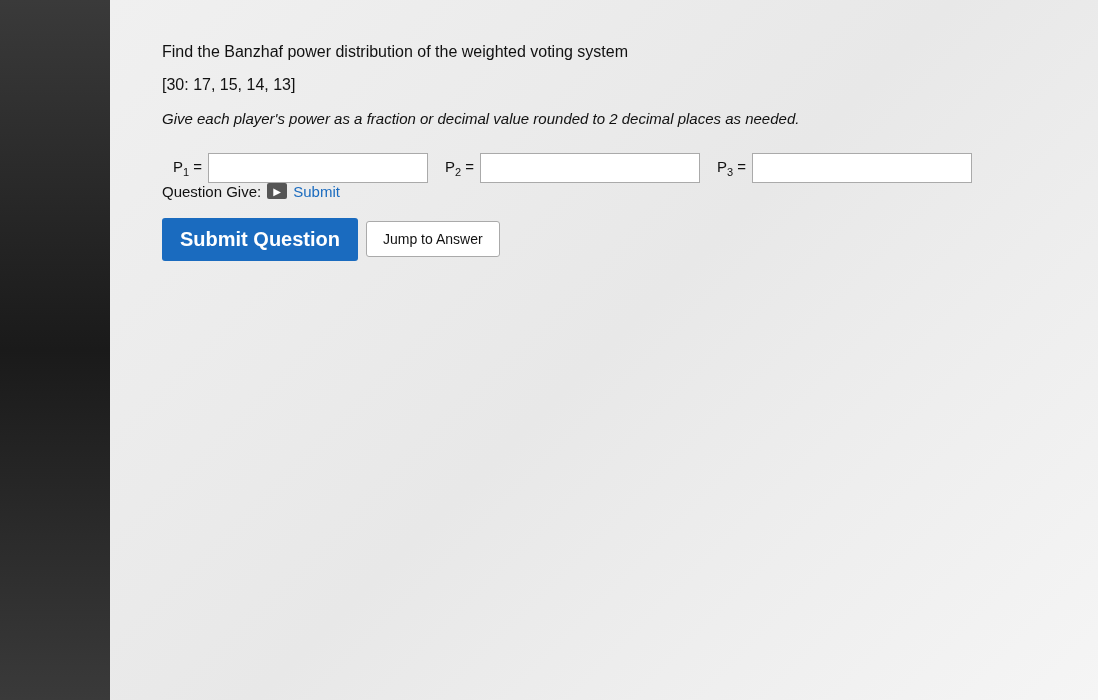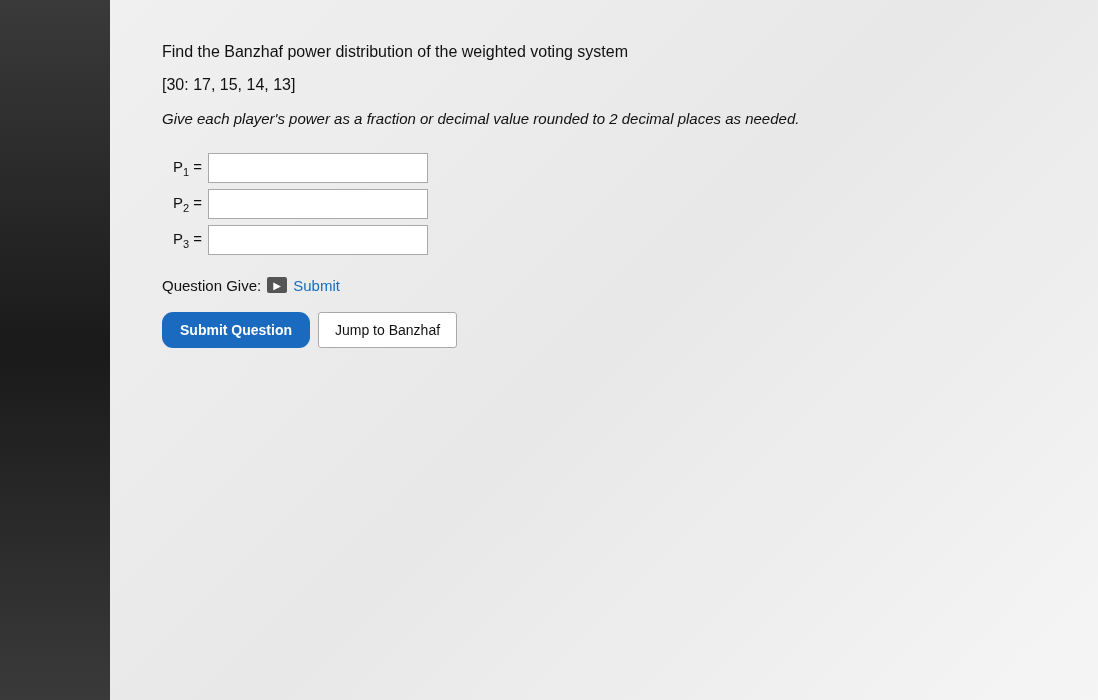--- a/index.html
+++ b/index.html
@@ -46,23 +46,22 @@
     .instruction-text {
       font-size: 15px;
       color: #111;
       margin-bottom: 22px;
       font-style: italic;
       line-height: 1.5;
     }
 
     .player-inputs {
       display: flex;
-      flex-direction: column;
+      flex-direction: row;
       gap: 6px;
-      margin-bottom: 22px;
     }
 
     .player-row {
       display: flex;
       align-items: center;
       gap: 6px;
     }
 
     .player-label {
       font-size: 15px;
@@ -116,24 +115,24 @@
       display: flex;
       align-items: center;
       gap: 8px;
     }
 
     .submit-button {
       background: #1a6bbf;
       color: #fff;
       border: none;
       padding: 10px 18px;
-      font-size: 14px;
+      font-size: 20px;
       font-weight: bold;
       cursor: pointer;
-      border-radius: 11px;
+      border-radius: 3px;
     }
 
     .jump-button {
       background: #fff;
       color: #111;
       border: 1px solid #aaa;
       padding: 9px 16px;
       font-size: 14px;
       cursor: pointer;
       border-radius: 3px;
@@ -179,16 +178,16 @@
   </div>
 
   <div class="question-help">
     <span>Question Give:</span>
     <span class="video-icon">▶</span>
     <a href="#" class="video-link">Submit</a>
   </div>
 
   <div class="buttons-row">
     <button class="submit-button">Submit Question</button>
-    <button class="jump-button">Jump to Banzhaf</button>
+    <button class="jump-button">Jump to Answer</button>
   </div>
 
 </div>
 
 </body></html>

